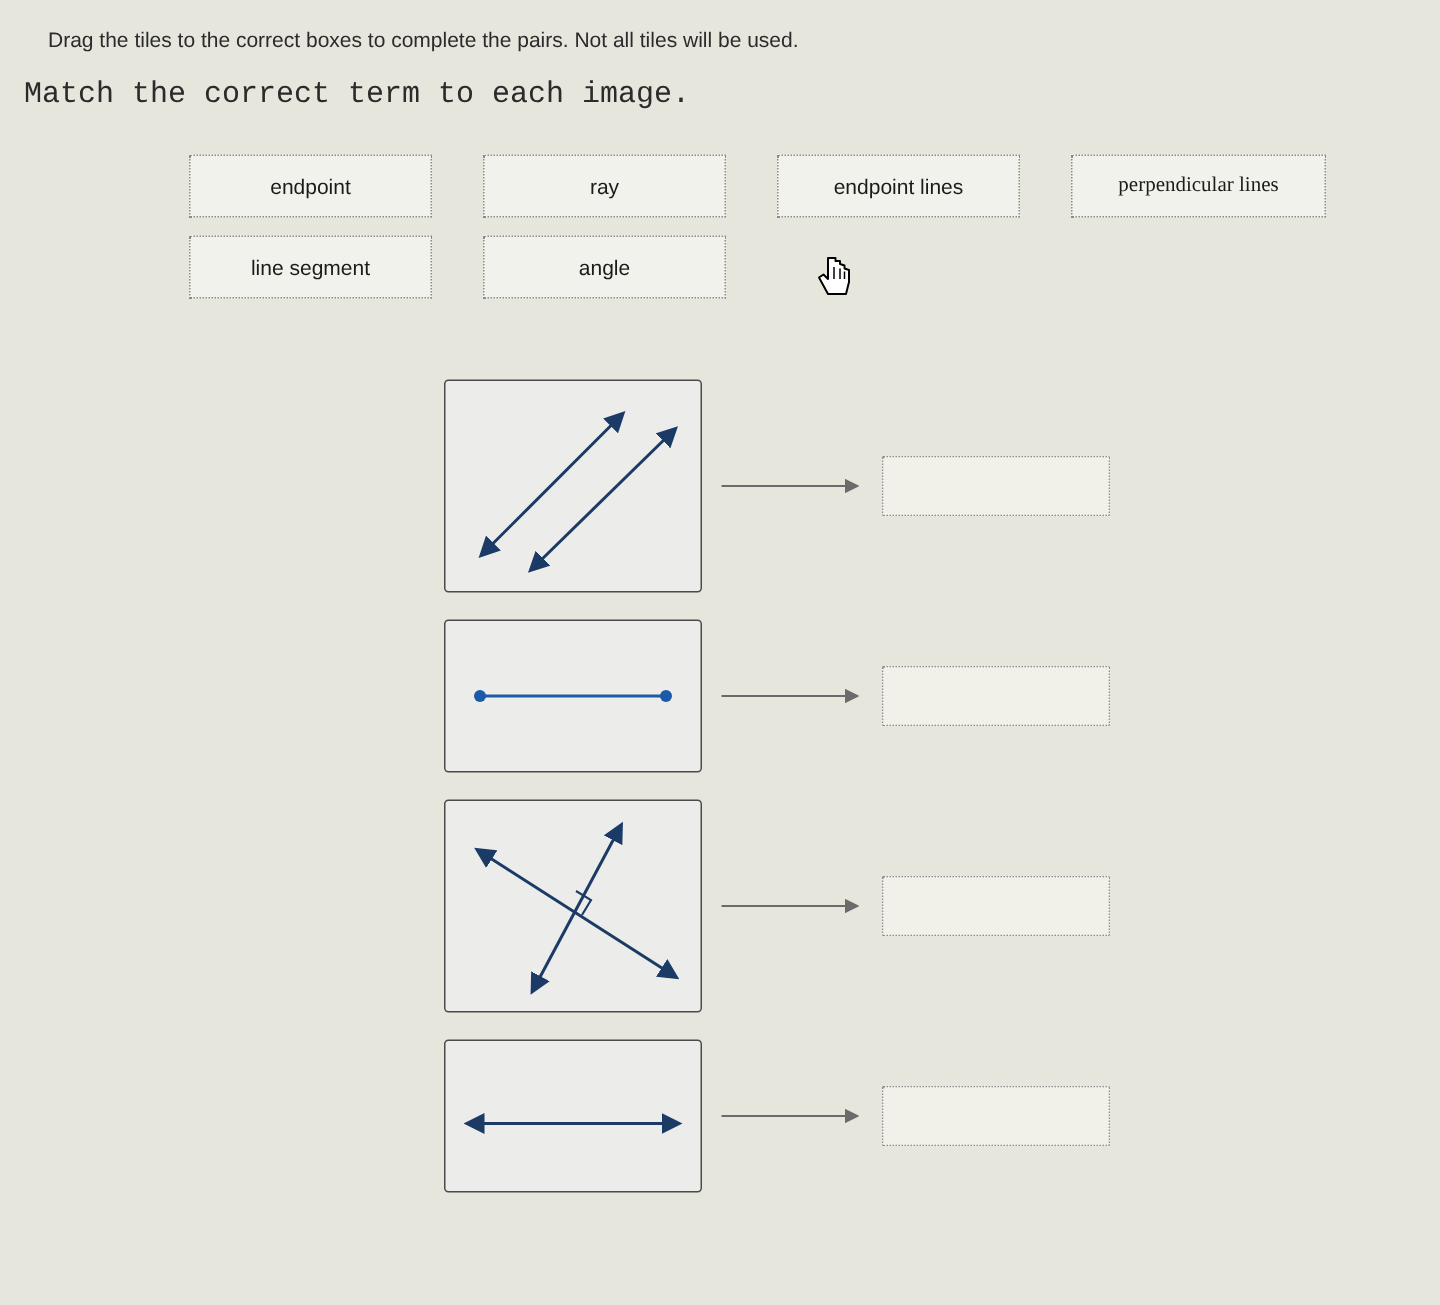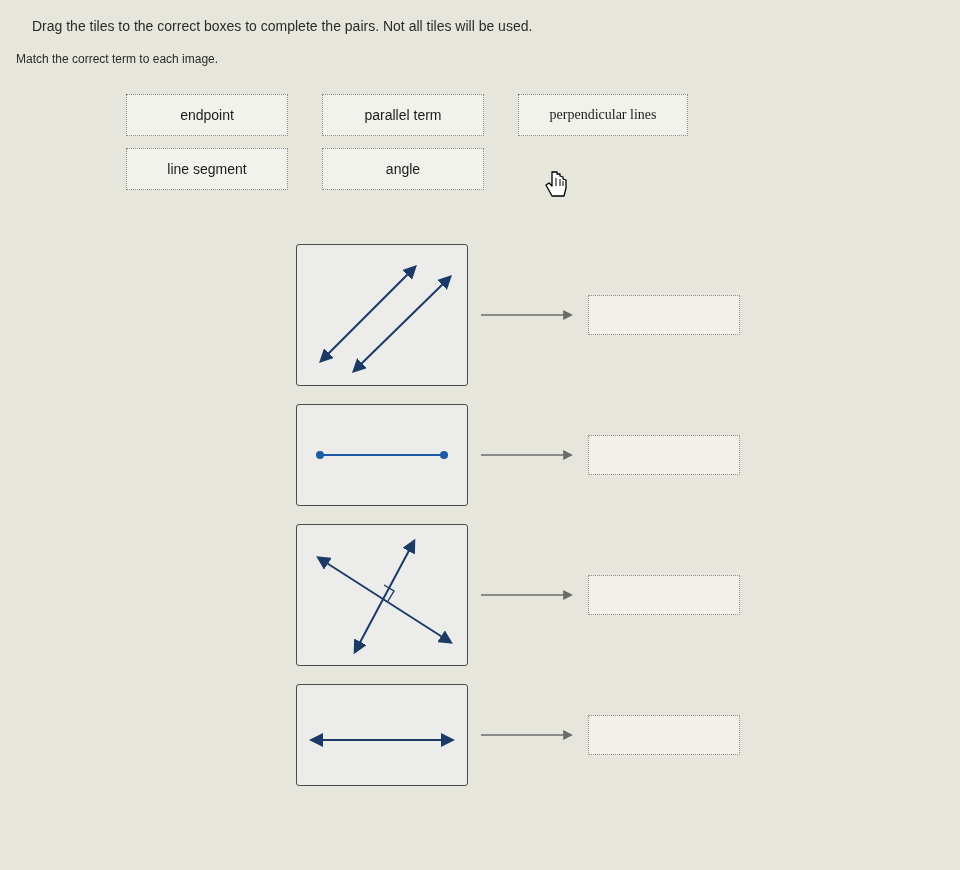--- a/index.html
+++ b/index.html
@@ -14,23 +14,24 @@
   }
   .page {
     padding: 12px 16px;
   }
   .instructions {
     font-size: 14px;
     color: #2b2b2b;
     margin: 6px 0 18px 16px;
   }
   .prompt {
-    font-size: 12px;
+    font-size: 20px;
     color: #2b2b2b;
     margin: 0 0 28px 0;
+    font-family: Liberation Mono, monospace;
   }
   .tiles-area {
     margin-left: 110px;
     width: 780px;
   }
   .tile-row {
     display: flex;
     gap: 34px;
     margin-bottom: 12px;
   }
@@ -101,21 +102,24 @@
 
   <div class="instructions">Drag the tiles to the correct boxes to complete the pairs. Not all tiles will be used.</div>
   <div class="prompt">Match the correct term to each image.</div>
 
   <div class="tiles-area">
     <div class="tile-row">
       <div class="tile">
         <span>endpoint</span>
       </div>
       <div class="tile">
-        <span>parallel term</span>
+        <span>ray</span>
+      </div>
+      <div class="tile">
+        <span>endpoint lines</span>
       </div>
       <div class="tile wide">
         <span>perpendicular lines</span>
       </div>
     </div>
     <div class="tile-row">
       <div class="tile">
         <span>line segment</span>
       </div>
       <div class="tile">

